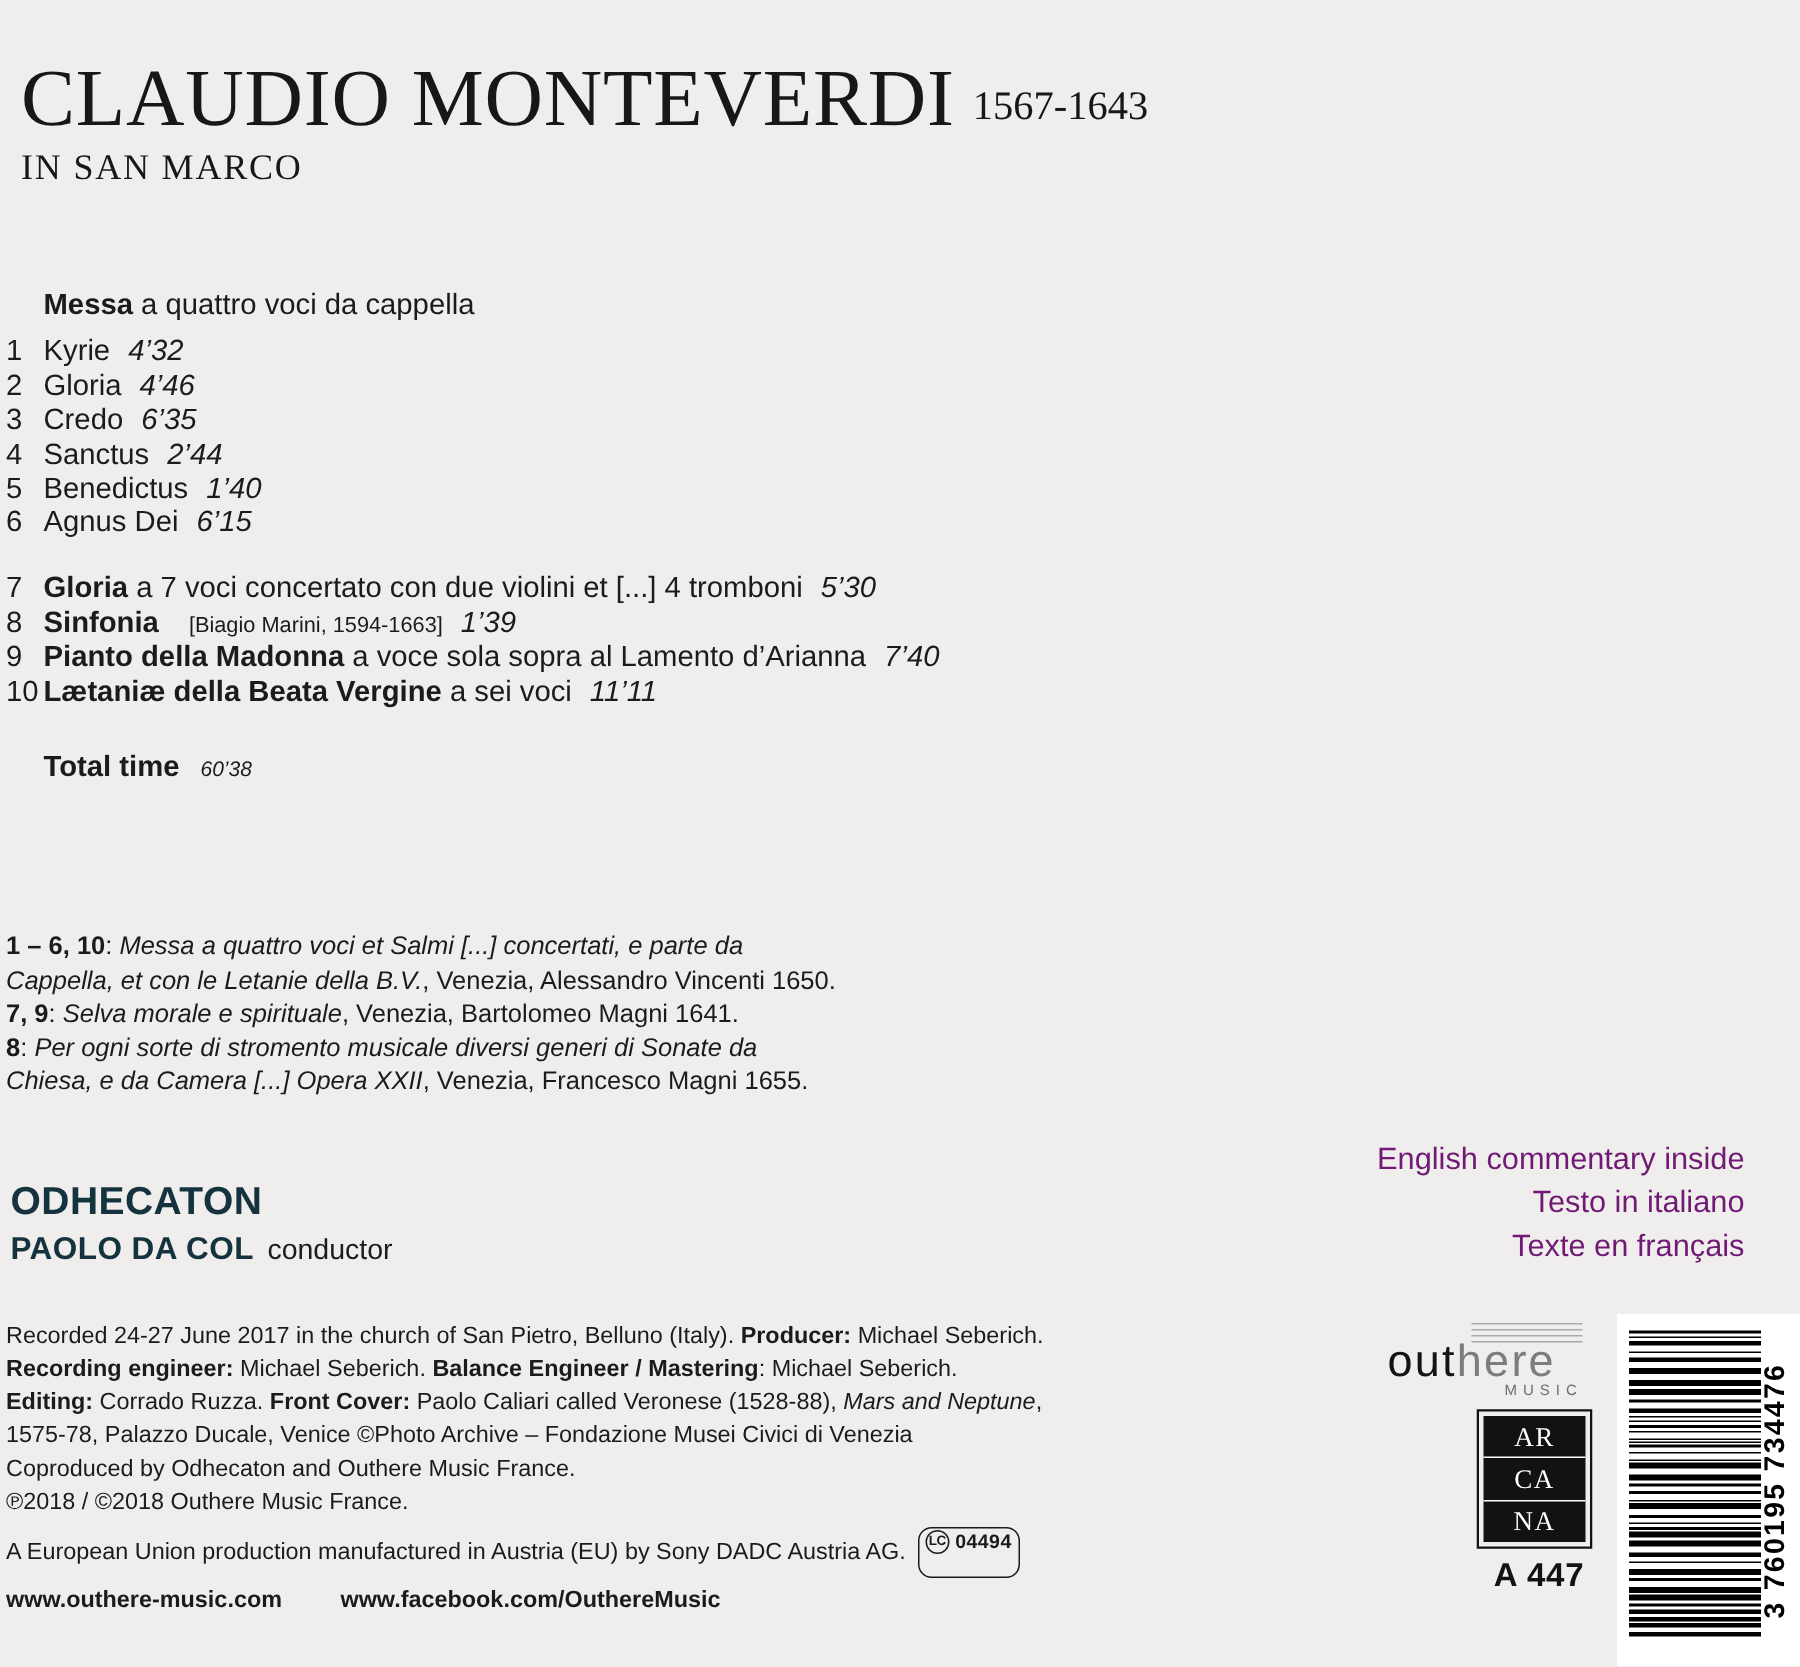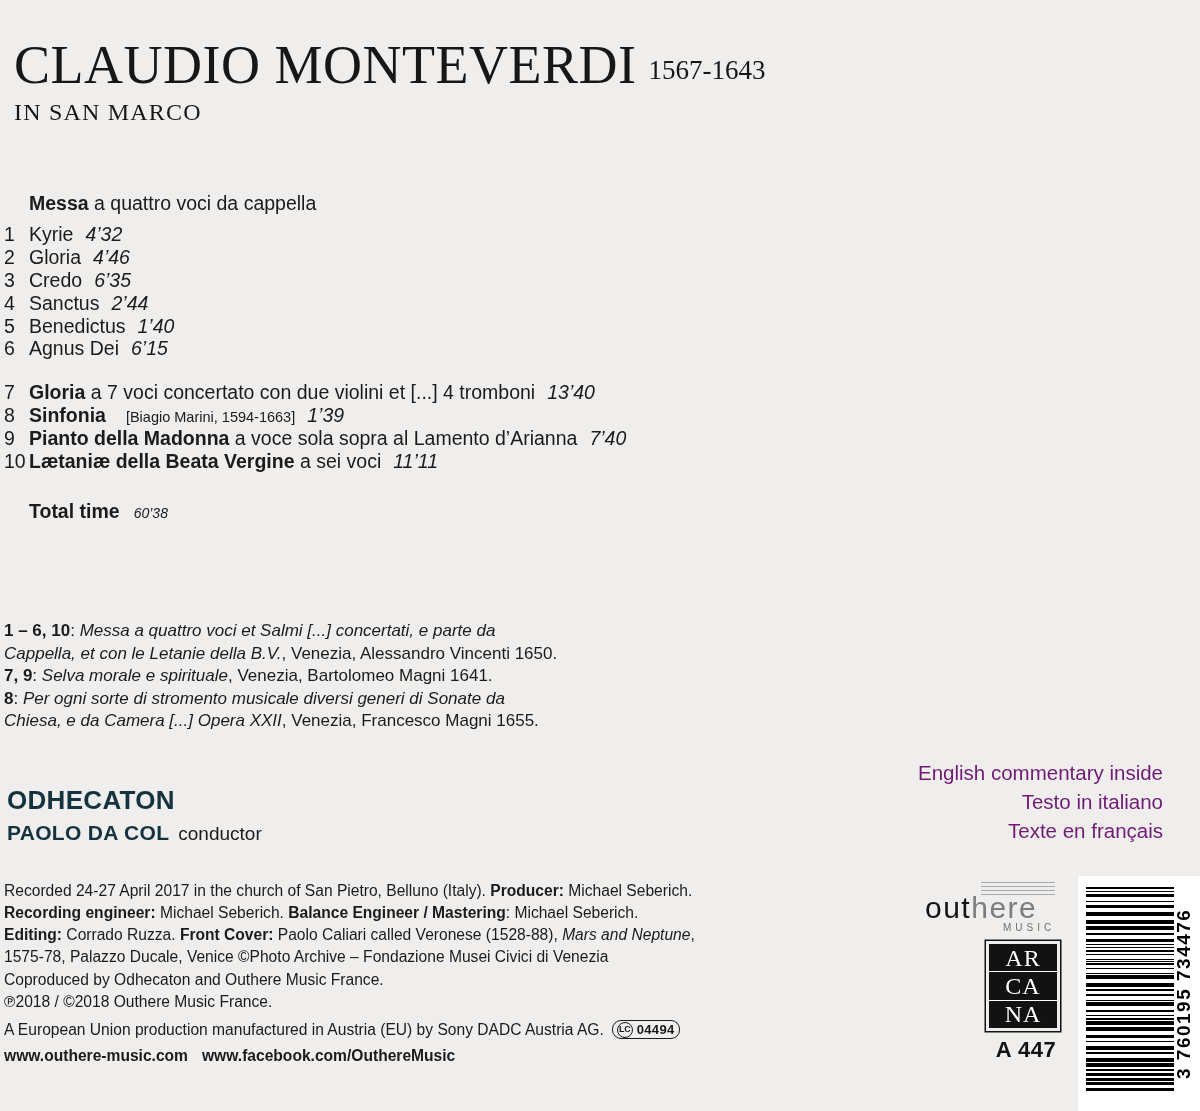--- a/index.html
+++ b/index.html
@@ -173,28 +173,28 @@
     position: absolute;
     left: 4px;
     top: 1018px;
     width: 730px;
     font-size: 15.6px;
     line-height: 1.5;
     color: #1b1b1b;
   }
   .legal .ln { white-space: nowrap; display: flex; align-items: center; }
   .legal .urls { font-weight: bold; margin-top: 3px; }
-  .legal .urls span + span { margin-left: 14px; }
+  .legal .urls span + span { margin-left: 39px; }
 
   .lc-badge {
     display: inline-flex;
     align-items: center;
     border: 1.4px solid #1b1b1b;
     border-radius: 9px;
-    padding: 0px 5px 0 4px;
+    padding: 0px 5px 15px 4px;
     margin-left: 8px;
     font-size: 13px;
     height: 17px;
     line-height: 1;
   }
   .lc-badge .lc-circ {
     display: inline-flex;
     align-items: center;
     justify-content: center;
     border: 1.3px solid #1b1b1b;
@@ -262,21 +262,21 @@
     display: flex;
     flex-direction: column;
   }
   .arcana .row {
     flex: 1 1 33.33%;
     display: flex;
     align-items: center;
     justify-content: center;
     color: #ffffff;
     font-family: "Liberation Serif", "DejaVu Serif", serif;
-    font-size: 24px;
+    font-size: 18px;
     letter-spacing: 1px;
     line-height: 1;
     border-bottom: 1.5px solid #ffffff;
   }
   .arcana .row:last-child { border-bottom: none; }
 
   .catalog {
     position: absolute;
     left: 986px;
     top: 1037px;
@@ -377,21 +377,21 @@
           <span class="num">6</span>
           <span class="body"><span>Agnus Dei</span></span>
           <span class="dur">6’15</span>
         </div>
       </div>
     <div class="group-gap"></div>
     <div id="tracks-group-2">
         <div class="track">
           <span class="num">7</span>
           <span class="body"><b>Gloria</b><span> a 7 voci concertato con due violini et [...] 4 tromboni</span></span>
-          <span class="dur">13’40</span>
+          <span class="dur">5’30</span>
         </div>
         <div class="track">
           <span class="num">8</span>
           <span class="body"><b>Sinfonia</b><span class="bracket">[Biagio Marini, 1594-1663]</span></span>
           <span class="dur">1’39</span>
         </div>
         <div class="track">
           <span class="num">9</span>
           <span class="body"><b>Pianto della Madonna</b><span> a voce sola sopra al Lamento d’Arianna</span></span>
           <span class="dur">7’40</span>
@@ -423,21 +423,21 @@
     </div>
   </div>
 
   <div class="languages" id="languages-block">
       <div>English commentary inside</div>
       <div>Testo in italiano</div>
       <div>Texte en français</div>
     </div>
 
   <div class="credits" id="credits-block">
-      <div class="ln"><span>Recorded 24-27 April 2017 in the church of San Pietro, Belluno (Italy). </span><b>Producer:</b><span> Michael Seberich.</span></div>
+      <div class="ln"><span>Recorded 24-27 June 2017 in the church of San Pietro, Belluno (Italy). </span><b>Producer:</b><span> Michael Seberich.</span></div>
       <div class="ln"><b>Recording engineer:</b><span> Michael Seberich. </span><b>Balance Engineer / Mastering</b><span>: Michael Seberich.</span></div>
       <div class="ln"><b>Editing:</b><span> Corrado Ruzza. </span><b>Front Cover:</b><span> Paolo Caliari called Veronese (1528-88), </span><i>Mars and Neptune</i><span>,</span></div>
       <div class="ln"><span>1575-78, Palazzo Ducale, Venice ©Photo Archive – Fondazione Musei Civici di Venezia</span></div>
       <div class="ln"><span>Coproduced by Odhecaton and Outhere Music France.</span></div>
       <div class="ln"><span>℗2018 / ©2018 Outhere Music France.</span></div>
     </div>
 
   <div class="legal">
     <div class="ln">
       <span>A European Union production manufactured in Austria (EU) by Sony DADC Austria AG.</span>

